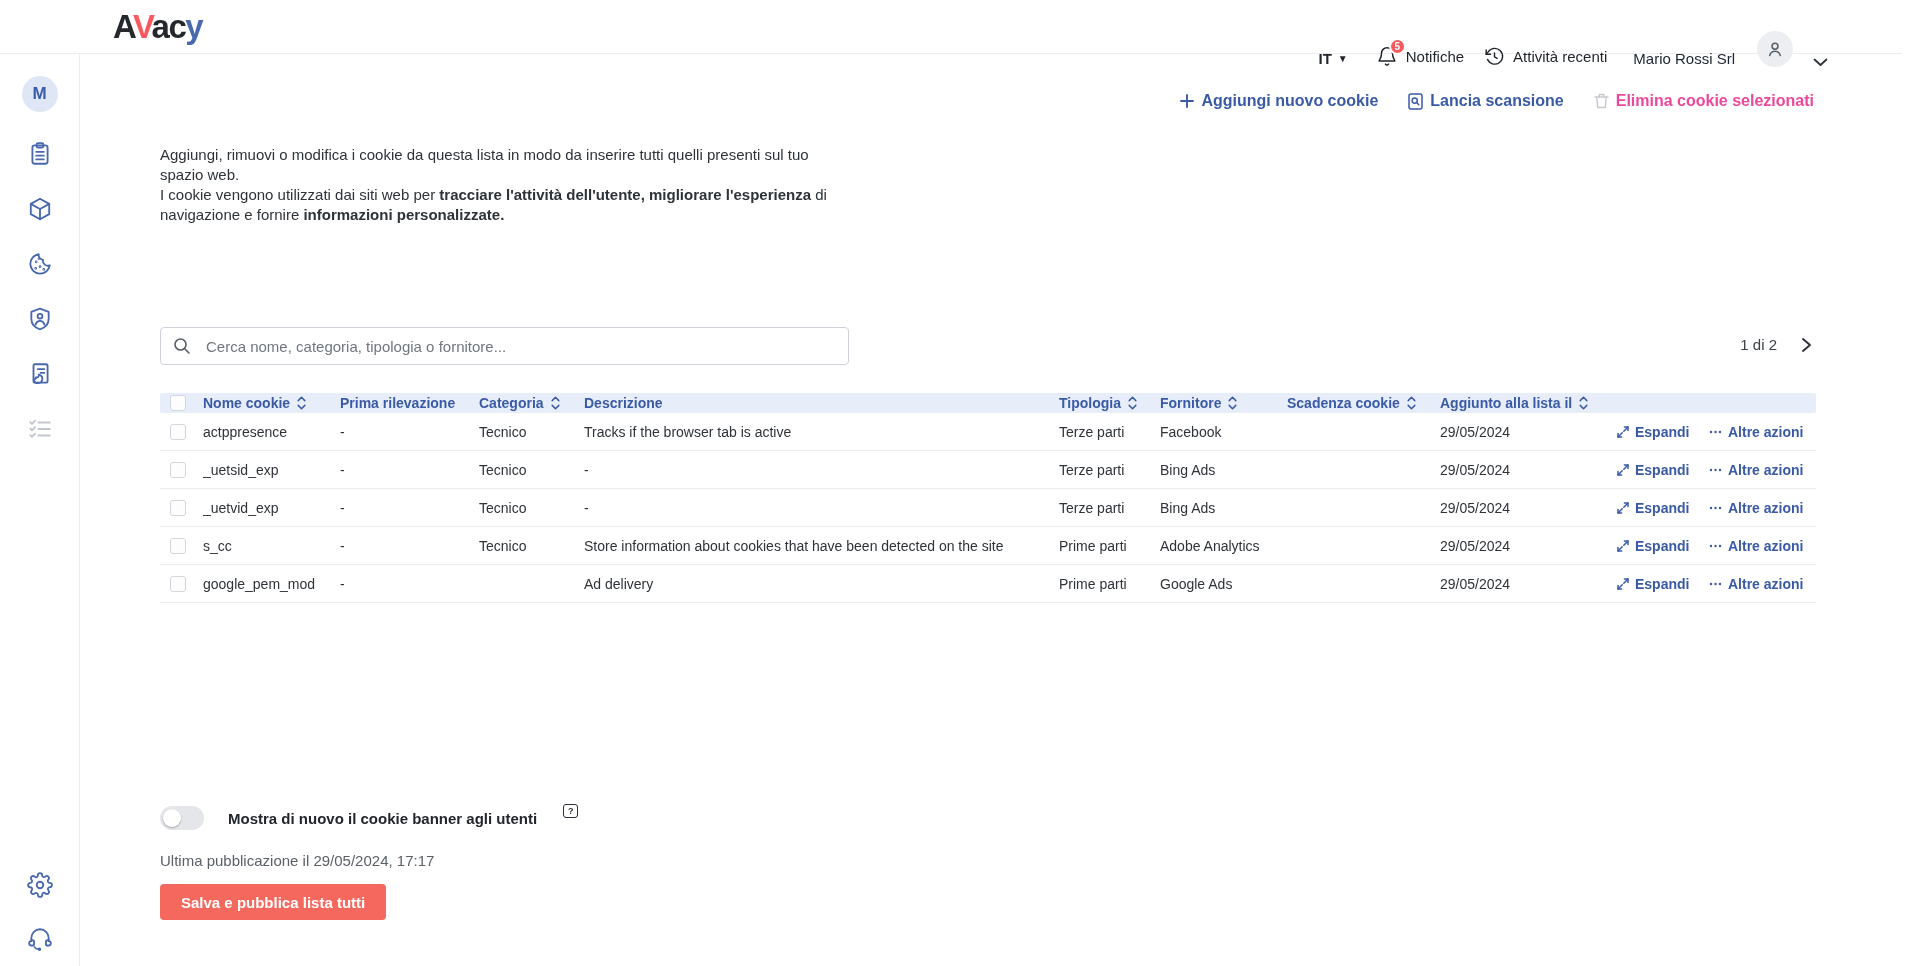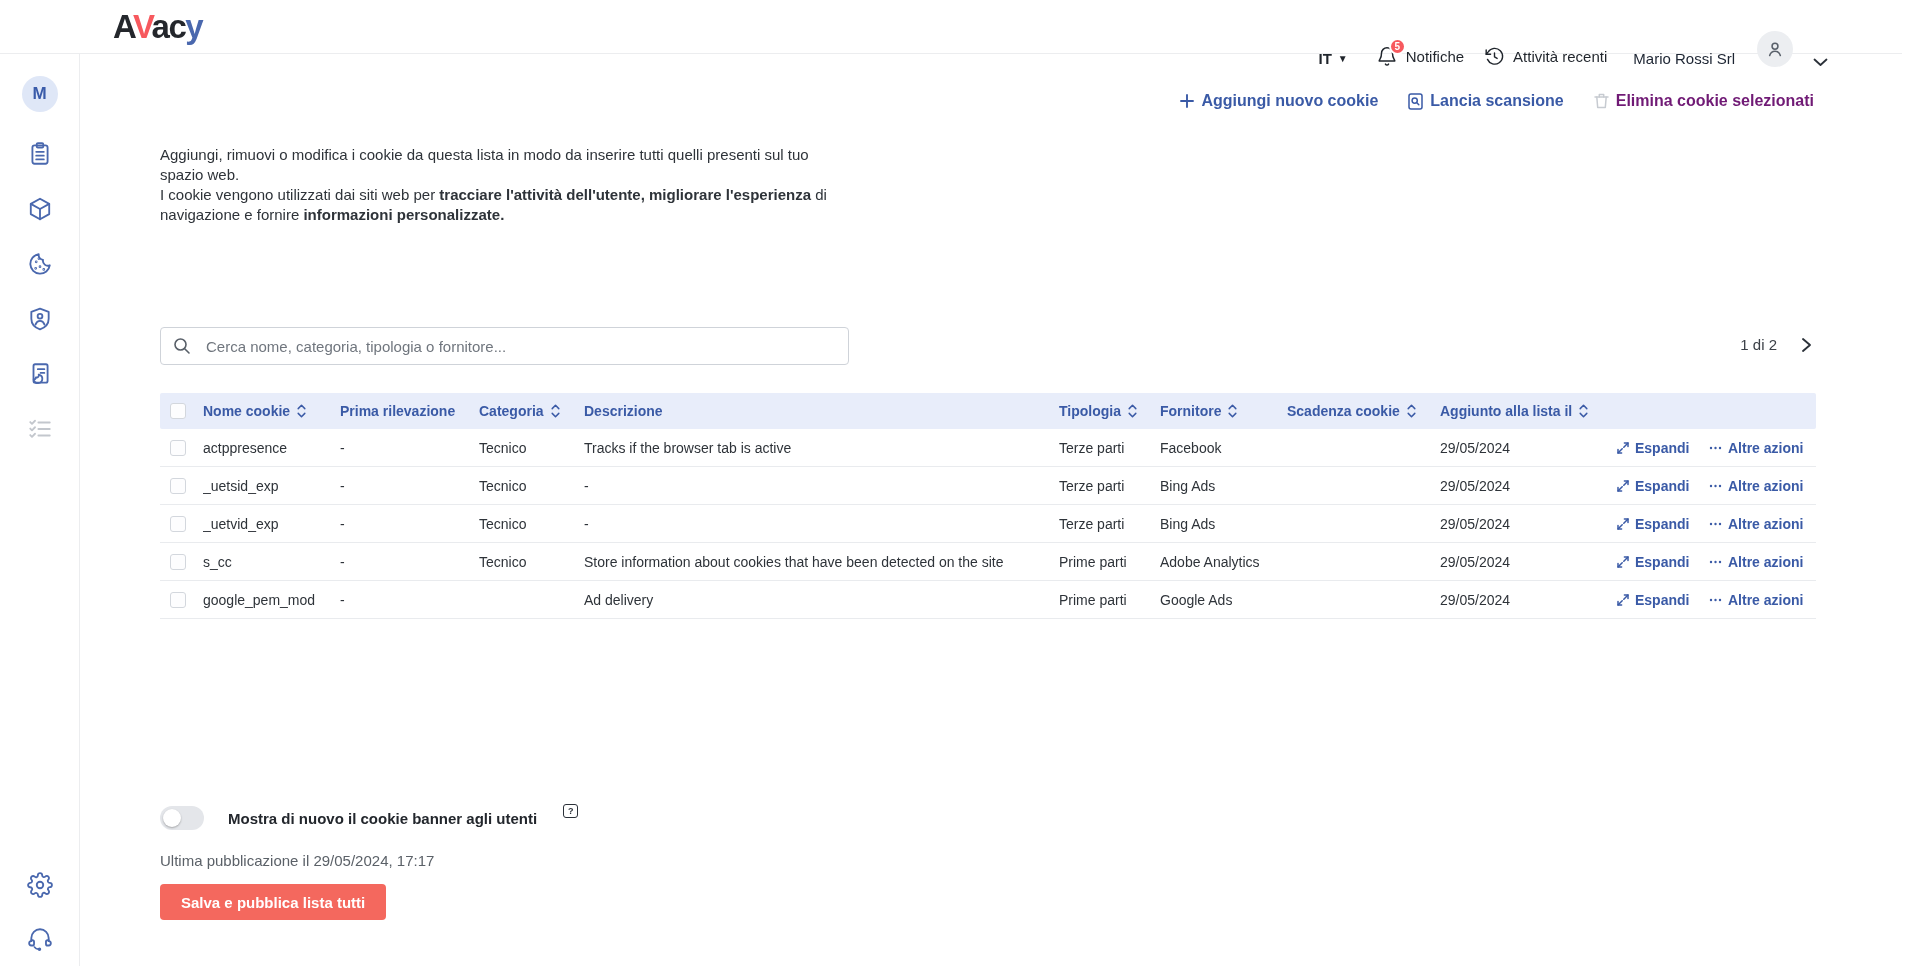--- a/index.html
+++ b/index.html
@@ -26,37 +26,37 @@
   .sidebar-top { position:absolute; top:22px; left:0; right:0; display:flex; flex-direction:column; align-items:center; gap:29px; }
   .sidebar-bottom { position:absolute; bottom:14px; left:0; right:0; display:flex; flex-direction:column; align-items:center; gap:28px; }
   .sb-avatar { width:36px; height:36px; border-radius:50%; background:#dfe7f7; color:#3a5ba9; font-weight:700; font-size:17px; display:flex; align-items:center; justify-content:center; cursor:pointer; }
   .sb-icon { color:#4a68ae; cursor:pointer; display:flex; }
   .sb-icon.muted { color:#c3c7cd; }
 
   
   .page-title { position:absolute; left:160px; top:84px; font-size:38px; font-weight:800; letter-spacing:-0.5px; color:#f7595e; }
   .header-actions { position:absolute; top:92px; right:100px; display:flex; align-items:center; gap:30px; }
   .hact { display:flex; align-items:center; gap:7px; font-size:16px; font-weight:700; color:#3a5aa6; cursor:pointer; }
-  .hact.disabled { color:#701a75; cursor:default; }
+  .hact.disabled { color:#ec4899; cursor:default; }
 
   .intro { position:absolute; left:160px; top:145px; width:668px; font-size:15px; line-height:20px; color:#2e3339; }
   .intro b { font-weight:700; }
 
   
   .search-box { position:absolute; left:160px; top:327px; width:689px; height:38px; border:1px solid #cfd3d9; border-radius:4px; background:#fff; display:flex; align-items:center; padding:0 12px; gap:15px; }
   .search-box input { border:none; outline:none; flex:1; font-size:15px; color:#33383f; font-family:"Liberation Sans",sans-serif; }
   .search-box input::placeholder { color:#70767e; }
   .pagination { position:absolute; top:336px; right:102px; display:flex; align-items:center; gap:24px; }
   .page-label { font-size:15px; color:#3c4148; }
   .page-next { cursor:pointer; display:flex; }
 
   
   .cookie-table { position:absolute; left:160px; top:393px; width:1656px; }
   .trow { display:grid; grid-template-columns:43px 137px 139px 105px 475px 101px 127px 153px 177px 92px 107px; align-items:center; }
-  .thead { height:36px; background:#e8edfa; border-radius:2px; }
+  .thead { height:20px; background:#e8edfa; border-radius:2px; }
   .th { display:flex; align-items:center; gap:7px; font-size:14px; font-weight:700; color:#3a5aa6; white-space:nowrap; overflow:visible; }
   .sort-icon { cursor:pointer; flex:none; }
   .tr { height:38px; border-bottom:1px solid #e9ebee; }
   .td { font-size:14px; color:#2e3339; white-space:nowrap; overflow:hidden; padding-right:8px; }
   .td-check, .th-check { display:flex; justify-content:flex-start; padding-left:10px; }
   .checkbox { width:16px; height:16px; border:1px solid #d3d7dd; border-radius:3px; background:#fdfdfe; cursor:pointer; display:inline-block; }
   .td-action a { display:flex; align-items:center; gap:6px; font-size:14px; font-weight:700; color:#3a5aa6; text-decoration:none; cursor:pointer; }
 
   
   .banner-toggle-row { position:absolute; left:160px; top:806px; display:flex; align-items:center; gap:24px; }

